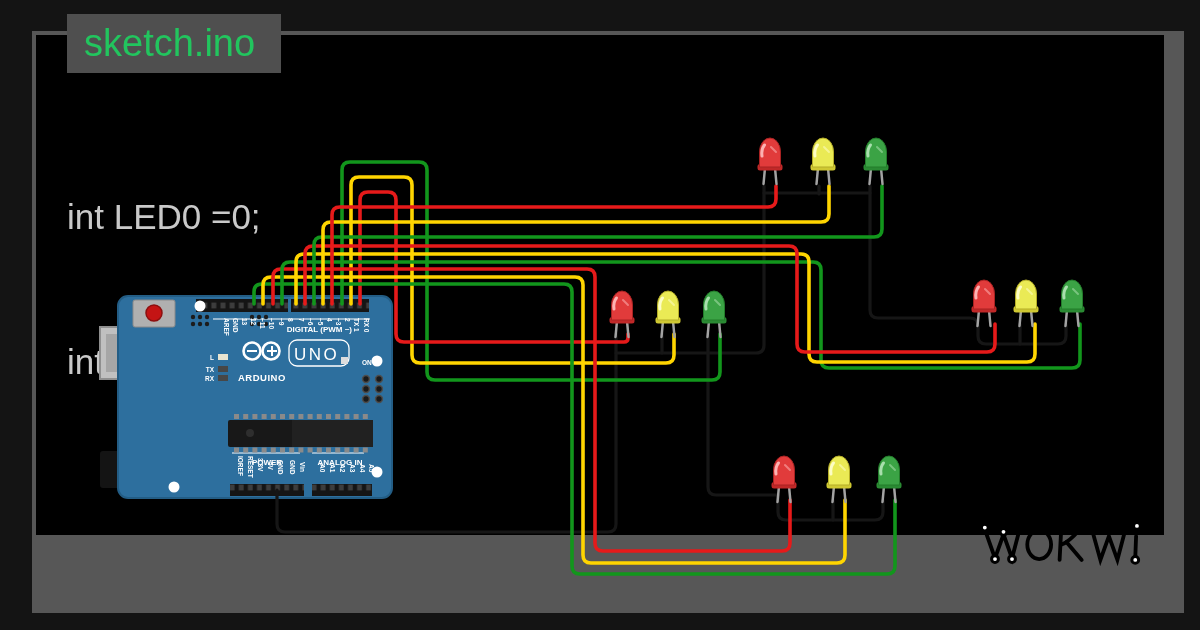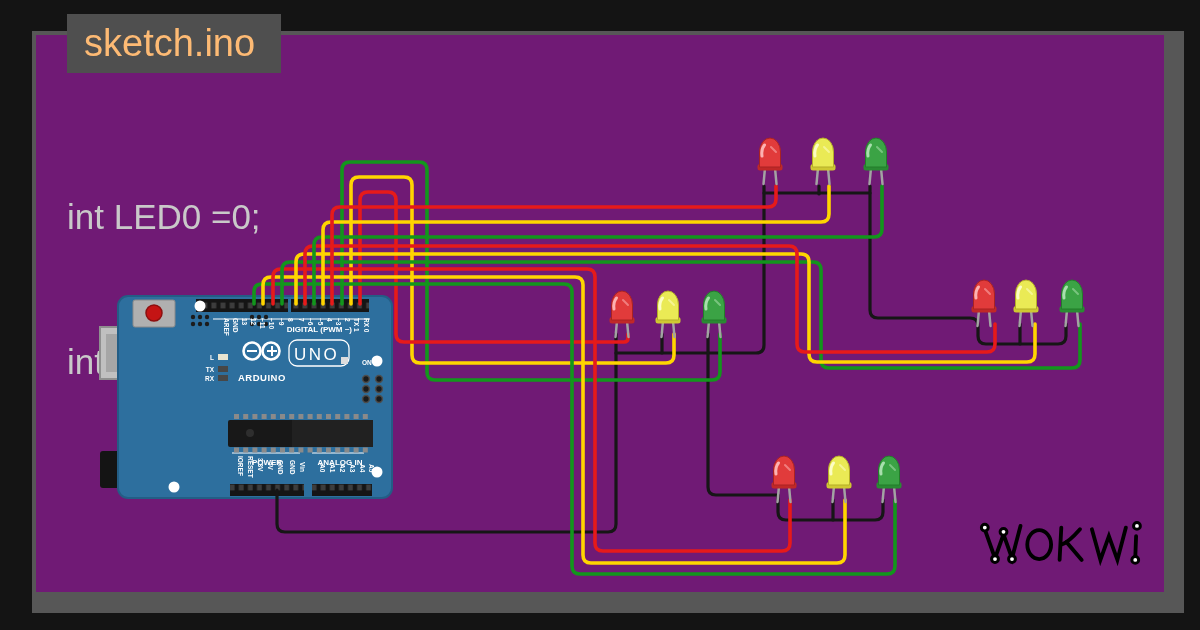--- a/index.html
+++ b/index.html
@@ -1,21 +1,21 @@
 <!DOCTYPE html>
 <html><head>
 <meta charset="utf-8">
 <style>
   html,body{margin:0;padding:0;background:#141414;width:1200px;height:630px;overflow:hidden;
     font-family:"Liberation Sans",sans-serif;}
   .stage{position:relative;width:1200px;height:630px;background:#141414;}
   .shadow{position:absolute;left:32px;top:31px;width:1152px;height:582px;background:#575757;z-index:0;}
-  .canvas{position:absolute;left:36px;top:35px;width:1128px;height:557px;background:#701a75;overflow:hidden;z-index:1;}
+  .canvas{position:absolute;left:36px;top:35px;width:1128px;height:500px;background:#000000;overflow:hidden;z-index:1;}
   .code{position:absolute;left:31px;top:61px;font-size:35px;line-height:48.4px;color:#c9c9c9;white-space:pre;z-index:1;}
-  .titlebar{position:absolute;left:67px;top:14px;height:59px;background:#4f4f4f;color:#fdba74;
+  .titlebar{position:absolute;left:67px;top:14px;height:59px;background:#4f4f4f;color:#22c55e;
     font-size:38px;line-height:59px;padding:0 26px 0 17px;z-index:3;}
   svg.overlay{position:absolute;left:0;top:0;z-index:2;}
   .blab{fill:#ffffff;font-family:"Liberation Sans",sans-serif;font-size:6.5px;font-weight:bold;}
   .bcap{fill:#ffffff;font-family:"Liberation Sans",sans-serif;font-size:8px;font-weight:bold;}
 </style>
 </head>
 <body>
 
 <div class="stage">
   <div class="shadow"></div>

